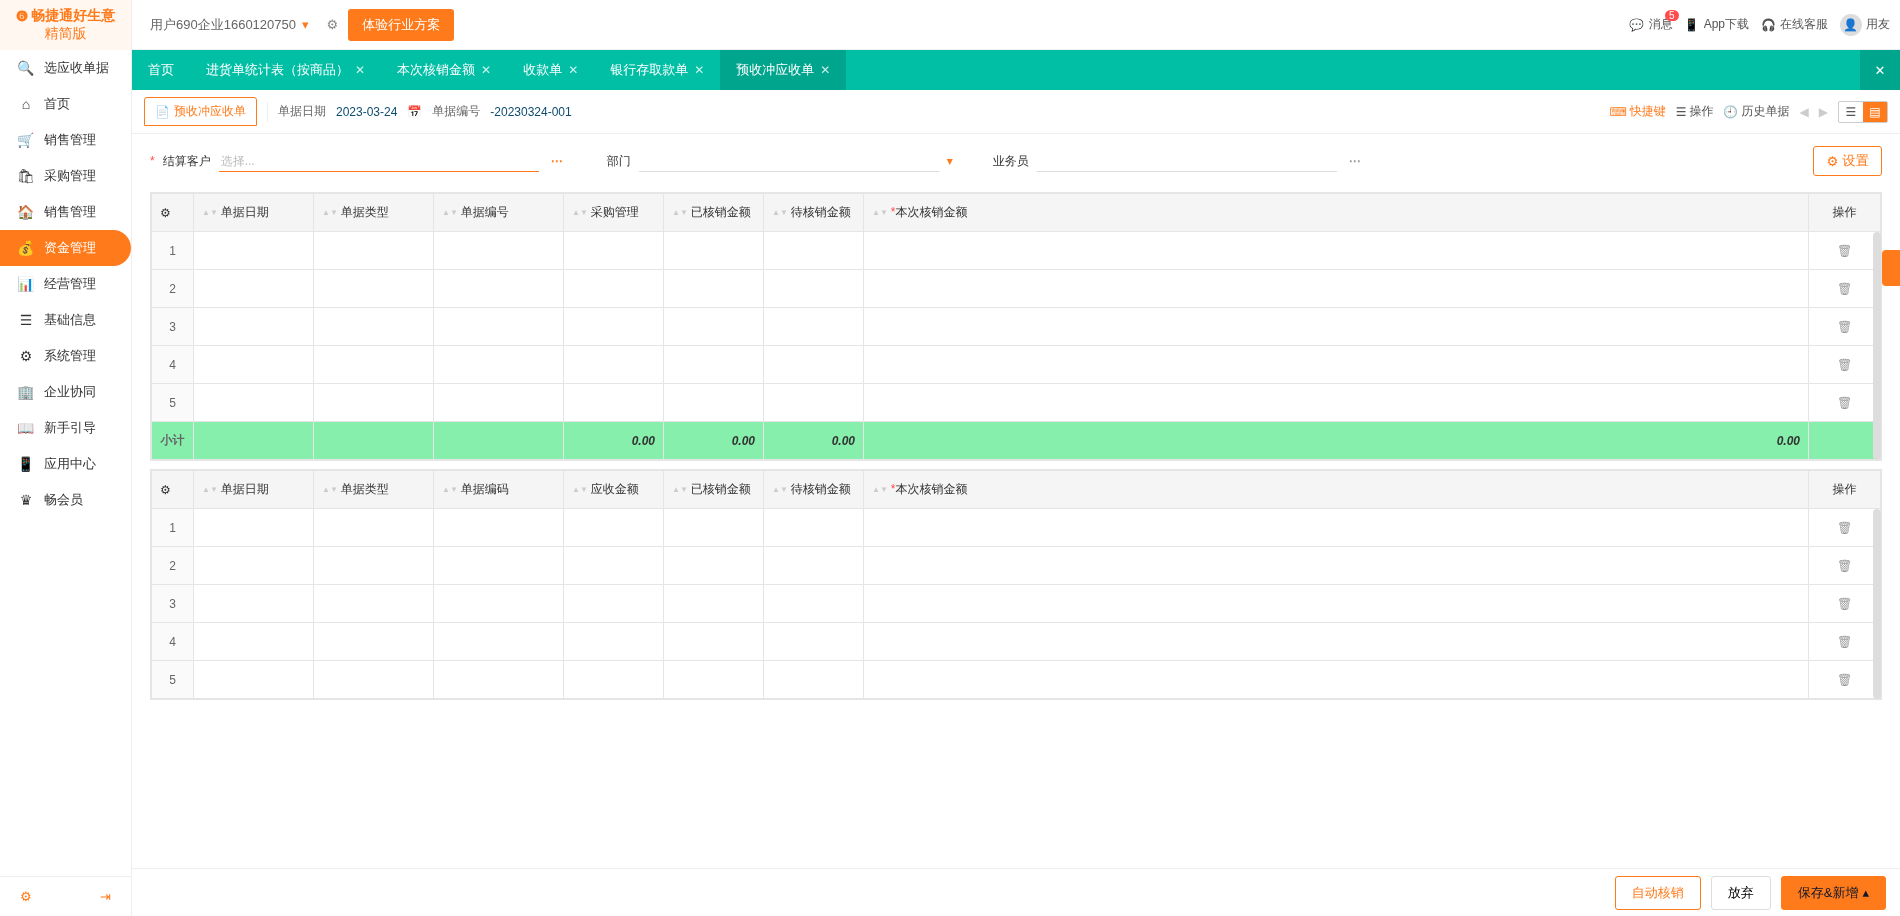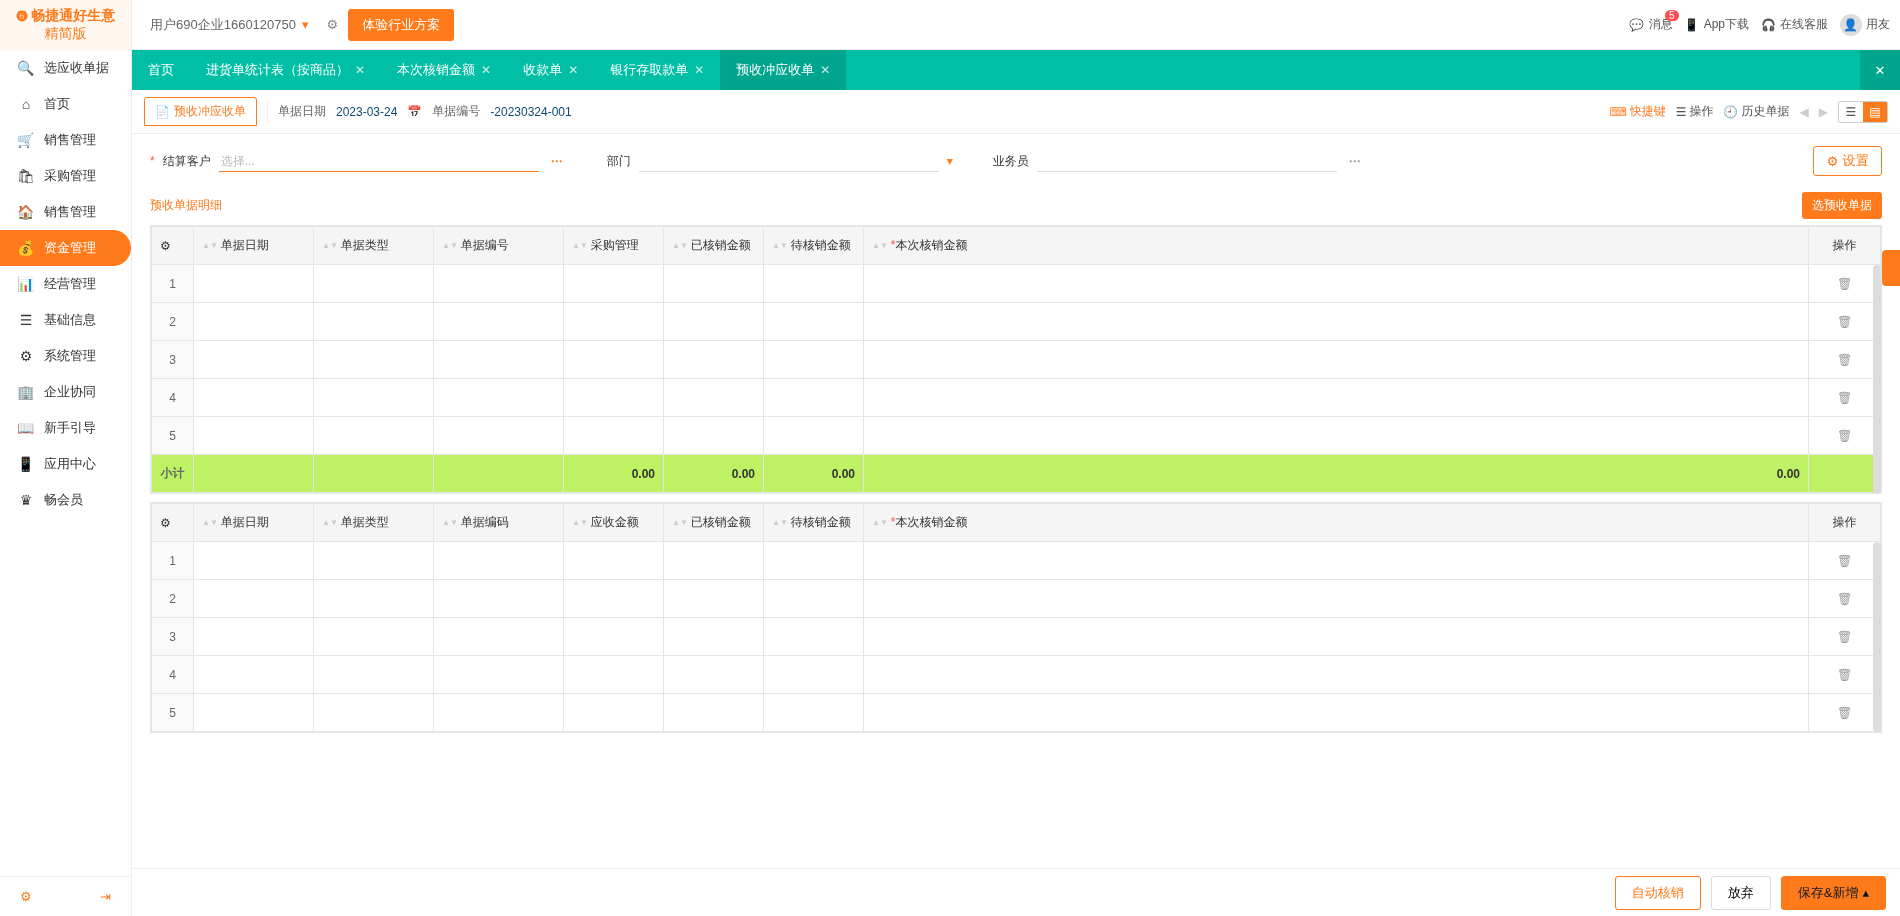--- a/index.html
+++ b/index.html
@@ -70,22 +70,22 @@
 
 
 .tbl-wrap { border: 1px solid #e5e5e5; position: relative; }
 .tbl { width: 100%; border-collapse: collapse; table-layout: fixed; }
 .tbl th, .tbl td { border: 1px solid #e5e5e5; padding: 0 8px; height: 38px; font-size: 12px; }
 .tbl th { background: #f5f5f5; font-weight: normal; color: #333; text-align: left; position: relative; }
 .th-num { text-align: right; }
 .gear { text-align: center; color: #999; }
 .sort { color: #ccc; display: inline-flex; flex-direction: column; line-height: 5px; font-size: 8px; margin-right: 3px; vertical-align: middle;}
 .tbl td.row-idx { text-align: center; color: #666; background: #fafafa; }
-.tbl tr.subtotal td { background: #bef264; font-weight: bold; }
-.td-amt { text-align: right; }
+.tbl tr.subtotal td { background: #86efac; font-weight: bold; }
+.td-amt { text-align: right; font-style: italic; }
 .td-op { text-align: center; color: #999; cursor: pointer; }
 .scroll-indicator { position: absolute; right: 0; top: 39px; bottom: 0; width: 8px; background: #ddd; border-radius: 4px;}
 
 
 .footer { position: absolute; bottom: 0; left: 132px; right: 0; height: 48px; background: #fff; border-top: 1px solid #eee; display: flex; align-items: center; justify-content: flex-end; padding: 0 14px; gap: 10px; }
 .btn { padding: 7px 16px; border-radius: 3px; cursor: pointer; font-size: 13px; border: 1px solid #ddd; background: #fff; }
 .btn.outline-o { border-color: #ff7a1a; color: #ff7a1a; }
 .btn.primary { background: #ff7a1a; color: #0f172a; border-color: #ff7a1a; display: flex; align-items: center; gap: 4px;}
 
 
@@ -274,24 +274,20 @@
       </div>
       <button class="btn-setting">
           <span>⚙</span>
           <span>设置</span>
         </button>
     </div>
 
     <div class="content">
 
       <div class="section">
-        <div class="section-head">
-          <span class="section-title">预收单据明细</span>
-          <button class="btn-select-doc">选预收单据</button>
-        </div>
         <div class="tbl-wrap">
           <table class="tbl">
             <colgroup>
                 <col style="width:42px">
                 <col style="width:120px">
                 <col style="width:120px">
                 <col style="width:130px">
                 <col style="width:100px">
                 <col style="width:100px">
                 <col style="width:100px">

